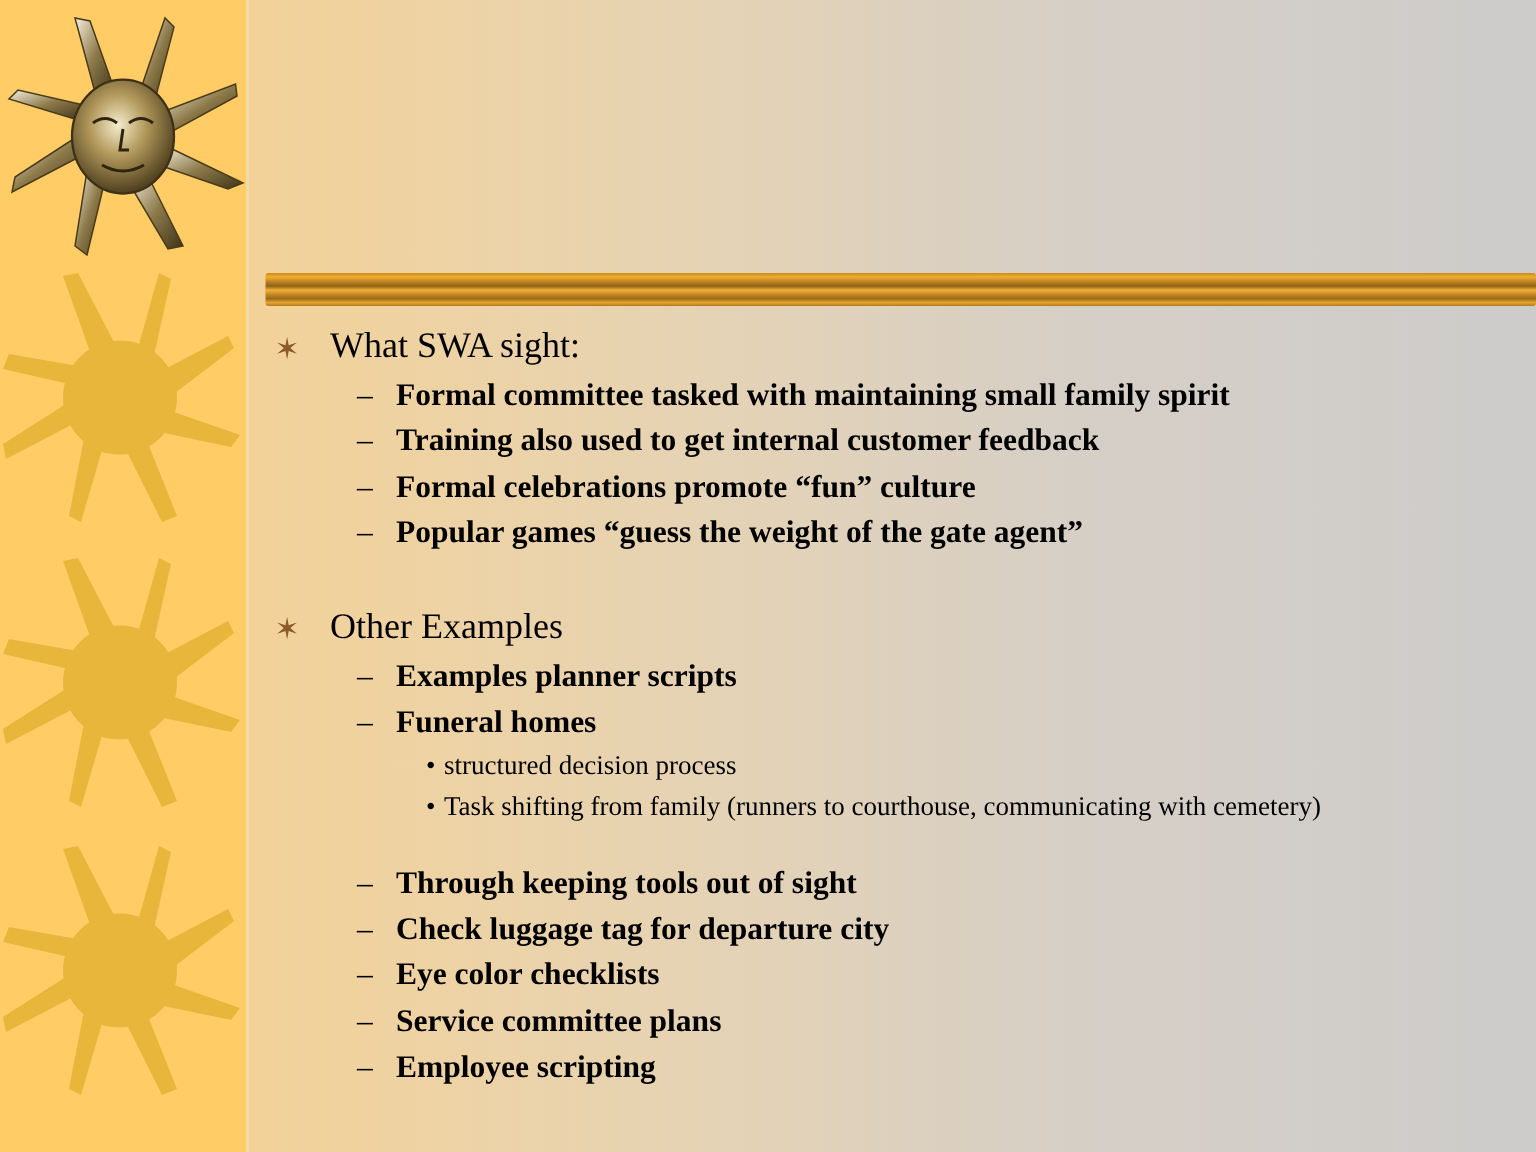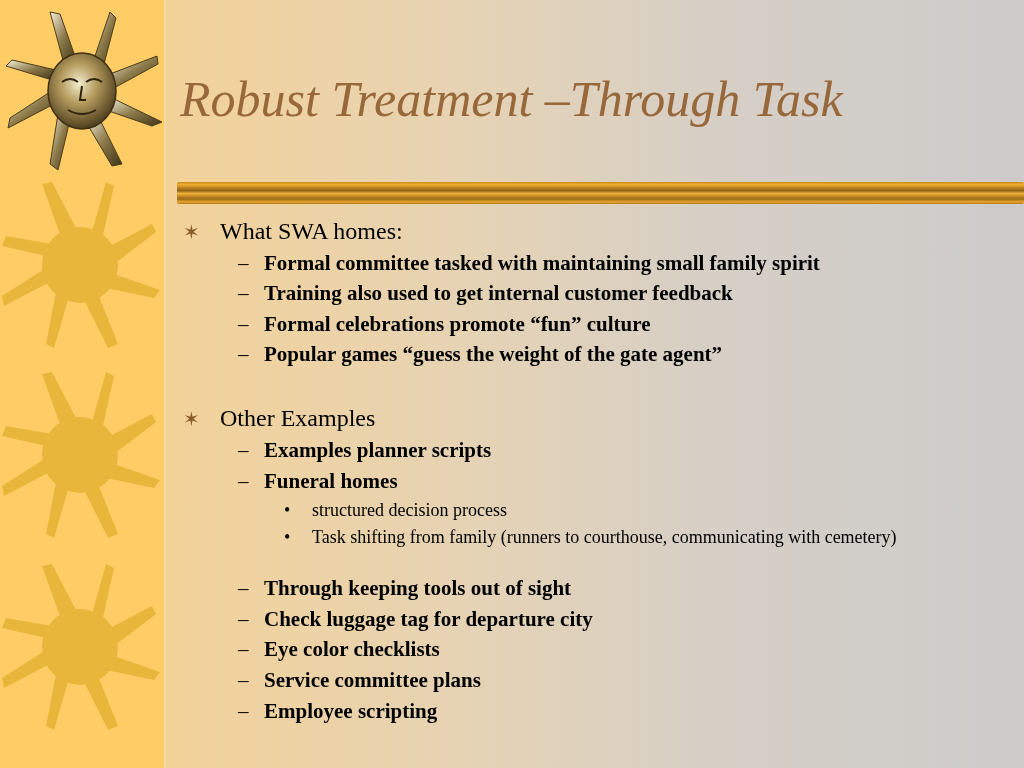--- a/index.html
+++ b/index.html
@@ -43,21 +43,21 @@
   .l1 .txt { position: absolute; left: 37px; }
   .l2 {
     position: absolute; left: 238px; font-size: 21px; color: #000; white-space: nowrap;
   }
   .l2 .mark { position: absolute; left: 0; top: 0; }
   .l2 .txt { position: absolute; left: 26px; font-weight: bold; }
   .l3 {
     position: absolute; left: 284px; font-size: 18px; color: #000; white-space: nowrap;
   }
   .l3 .mark { position: absolute; left: 0; top: 0; }
-  .l3 .txt { position: absolute; left: 28px; line-height: 21px; }
+  .l3 .txt { position: absolute; left: 12px; line-height: 21px; }
 </style>
 </head>
 <body>
 
 <div class="slide">
   <div class="left-strip">
 
     <svg class="sun" style="left:2px;top:4px" width="162" height="170" viewBox="0 0 162 170">
       <defs>
         <radialGradient id="metal" cx="45%" cy="40%" r="60%">
@@ -125,28 +125,27 @@
         <path d="M114 94 L160 110 L154 118 L106 108 Z"></path>
         <path d="M98 114 L118 164 L108 168 L84 120 Z"></path>
         <path d="M68 120 L54 168 L46 164 L56 112 Z"></path>
         <path d="M50 102 L4 126 L2 116 L46 88 Z"></path>
         <path d="M46 76 L2 66 L6 56 L52 64 Z"></path>
       </g>
     </svg>
   </div>
   <div class="strip-edge"></div>
 
-  <div class="title">Robust Treatment –Through Task</div>
   <div class="rule"></div>
 
   <div class="content">
 
     <div class="l1" style="top:218px">
       <span class="mark">✶</span>
-      <span class="txt">What SWA homes:</span>
+      <span class="txt">What SWA sight:</span>
     </div>
     <div class="l2" style="top:251px">
       <span class="mark">–</span>
       <span class="txt">Formal committee tasked with maintaining small family spirit</span>
     </div>
     <div class="l2" style="top:281px">
       <span class="mark">–</span>
       <span class="txt">Training also used to get internal customer feedback</span>
     </div>
     <div class="l2" style="top:312px">

